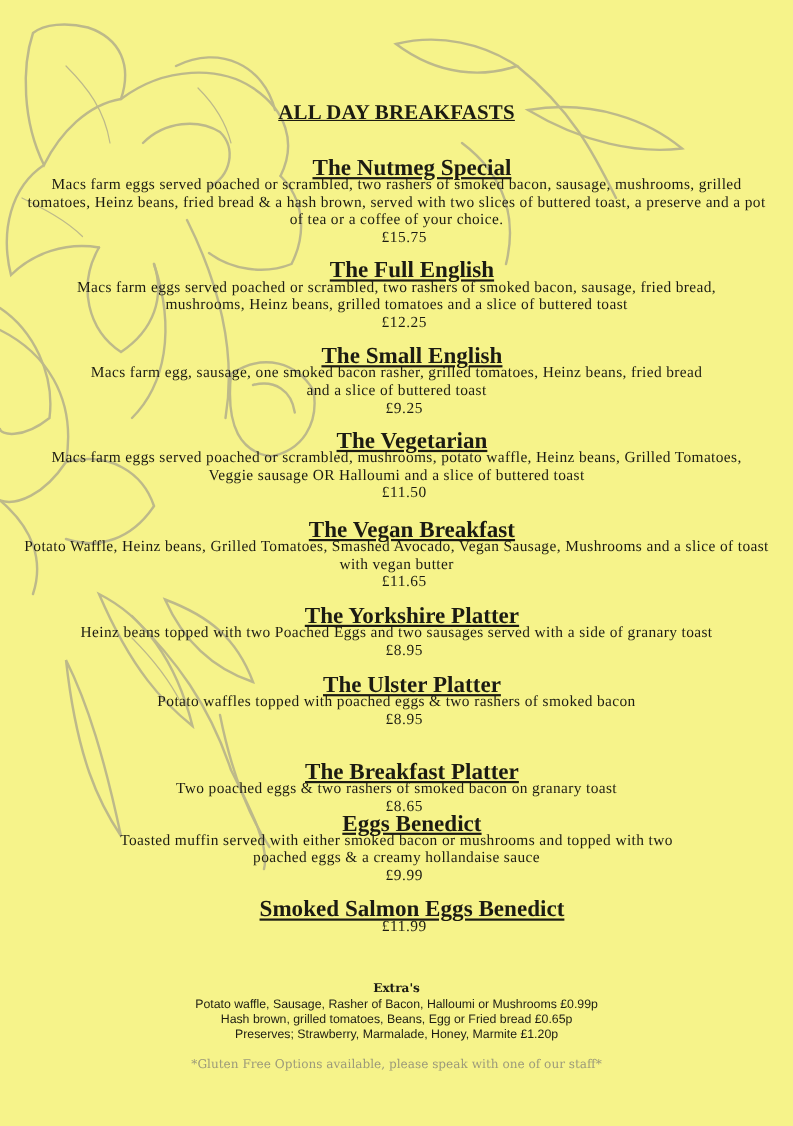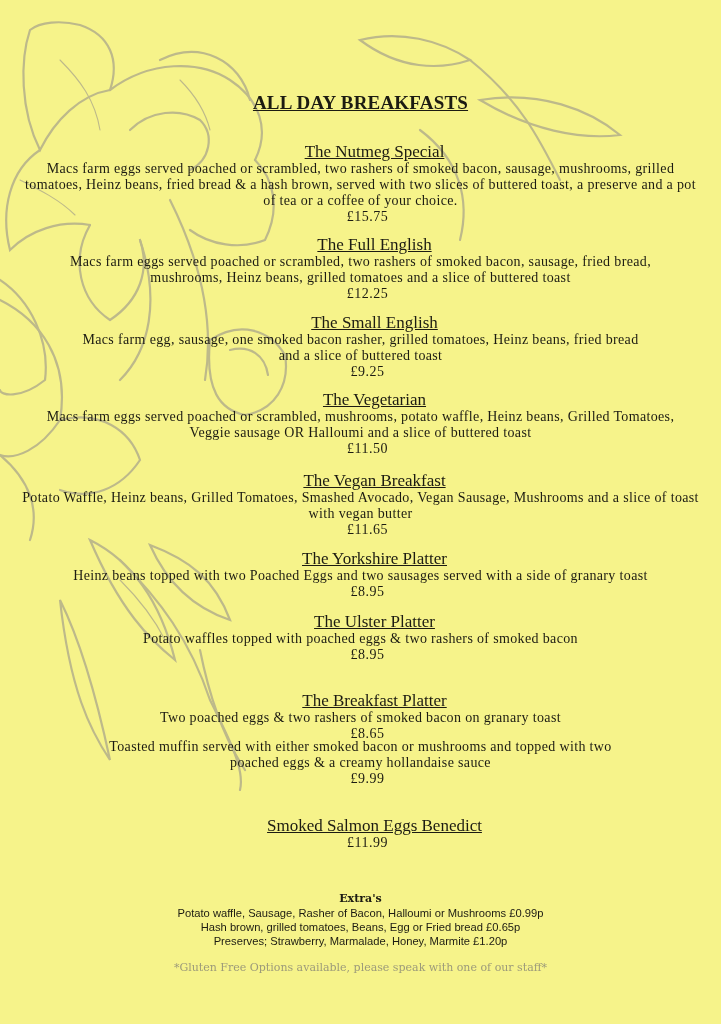--- a/index.html
+++ b/index.html
@@ -17,22 +17,22 @@
   .floral path, .floral ellipse { fill: none; stroke: #bdb98a; stroke-width: 2.2; stroke-linecap: round; }
   .floral .thin { stroke-width: 1.1; }
   .page { position: absolute; left: 0; top: 0; width: 721px; text-align: center; }
   .title {
     position: absolute; left: 0; right: 0; top: 92px;
     font-family: "Liberation Serif", serif; font-weight: bold;
     font-size: 19px; text-decoration: underline; letter-spacing: 0.2px;
   }
   .item { position: absolute; left: 0; right: 0; }
   .item-name {
-    font-family: "Liberation Serif", serif; font-weight: normal;
-    font-size: 17px; text-decoration: underline; line-height: 18px; padding-left: 28px;
+    font-family: "Liberation Serif", serif; font-weight: bold;
+    font-size: 21px; text-decoration: underline; line-height: 18px; padding-left: 28px;
   }
   .item-desc {
     font-family: "Liberation Serif", serif; font-size: 14px; line-height: 16px;
     margin: 0 auto; letter-spacing: 0.35px; text-align: center;
   }
   .item-price {
     font-family: "Liberation Serif", serif; font-size: 14px; line-height: 16px; letter-spacing: 0.5px; padding-left: 14px;
   }
   .extras { position: absolute; left: 0; right: 0; top: 892px; }
   .extras-title {
@@ -130,20 +130,21 @@
     <div class="item-price">£8.95</div>
   </div>
 
   <div class="item" style="top:692px;">
     <div class="item-name">The Breakfast Platter</div>
     <div class="item-desc" style="width:700px;">Two poached eggs &amp; two rashers of smoked bacon on granary toast</div>
     <div class="item-price">£8.65</div>
   </div>
 
   <div class="item" style="top:739px;">
+    <div class="item-name">Eggs Benedict</div>
     <div class="item-desc" style="width:540px;">Toasted muffin served with either smoked bacon or mushrooms and topped with two poached eggs &amp; a creamy hollandaise sauce</div>
     <div class="item-price">£9.99</div>
   </div>
 
   <div class="item" style="top:817px;">
     <div class="item-name">Smoked Salmon Eggs Benedict</div>
     <div class="item-price">£11.99</div>
   </div>
 
   <div class="extras">

